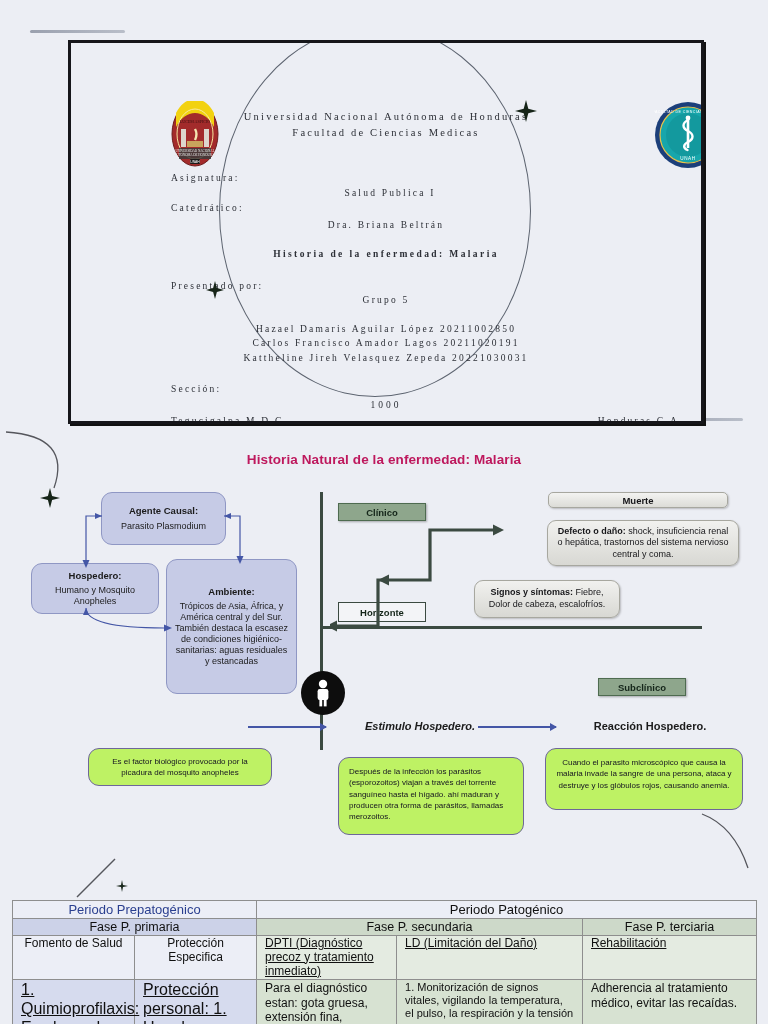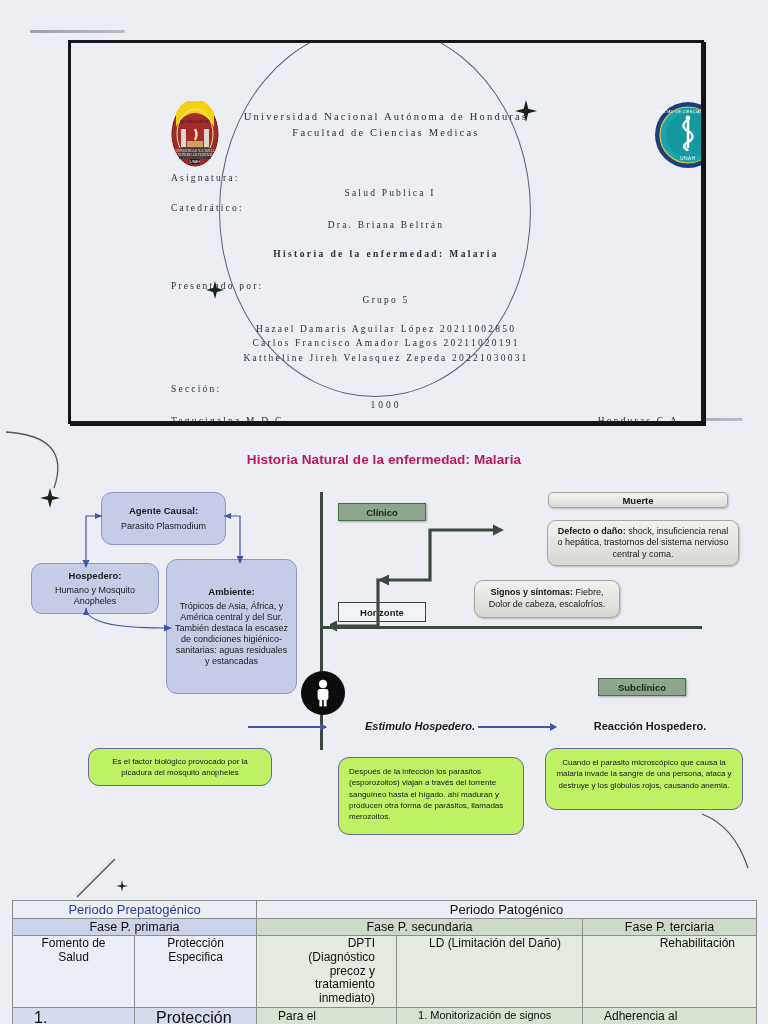--- a/index.html
+++ b/index.html
@@ -168,29 +168,29 @@
   }
 
   
   .cxn{position:absolute;border:0;}
   .cxn svg{display:block;overflow:visible;}
 
   
   .tablewrap{position:absolute;left:12px;top:900px;width:744px;}
   table.hn{border-collapse:collapse;width:744px;table-layout:fixed;font-size:11px;color:#101010;}
   table.hn td,table.hn th{
-    border:1px solid #8e8e8e;padding:1px 21px;vertical-align:top;font-weight:normal;
+    border:1px solid #8e8e8e;padding:1px 8px;vertical-align:top;font-weight:normal;
   }
   .h-prepat{background:#eceef6;color:#2a3f8f;font-weight:bold;font-size:13px;text-align:center;}
   .h-patog{background:#eceef6;color:#101010;font-weight:bold;font-size:13px;text-align:center;}
   .f-prim{background:#ccd2e8;text-align:center;font-size:12.5px;}
   .f-sec{background:#cdd9c9;text-align:center;font-size:12.5px;}
   .f-ter{background:#cdd9c9;text-align:center;font-size:12.5px;}
   .c-blue{background:#eceef6;text-align:center;font-size:12px;line-height:1.15;}
-  .c-green{background:#e4ebe1;text-align:right;font-size:12px;line-height:1.15;}
+  .c-green{background:#e4ebe1;text-align:left;font-size:12px;line-height:1.15;text-decoration:underline;}
   .b-blue{background:#d6dbee;font-size:16px;line-height:1.18;text-decoration:underline;}
   .b-green2{background:#d7e2d2;font-size:11px;line-height:1.18;}
   .b-green3{background:#d7e2d2;font-size:12px;line-height:1.18;}
 </style>
 </head>
 <body>
 
 <div class="page">
 
   <div class="deco-line top-left"></div>

